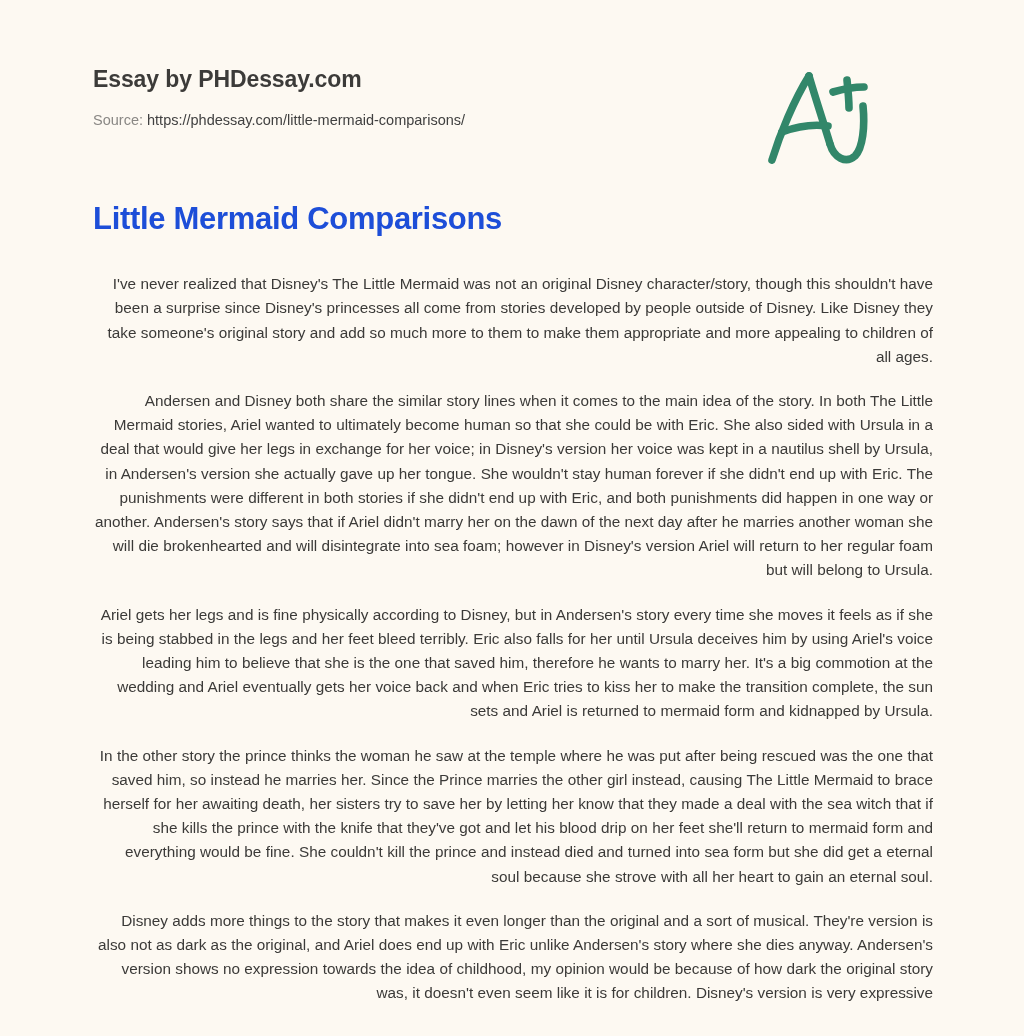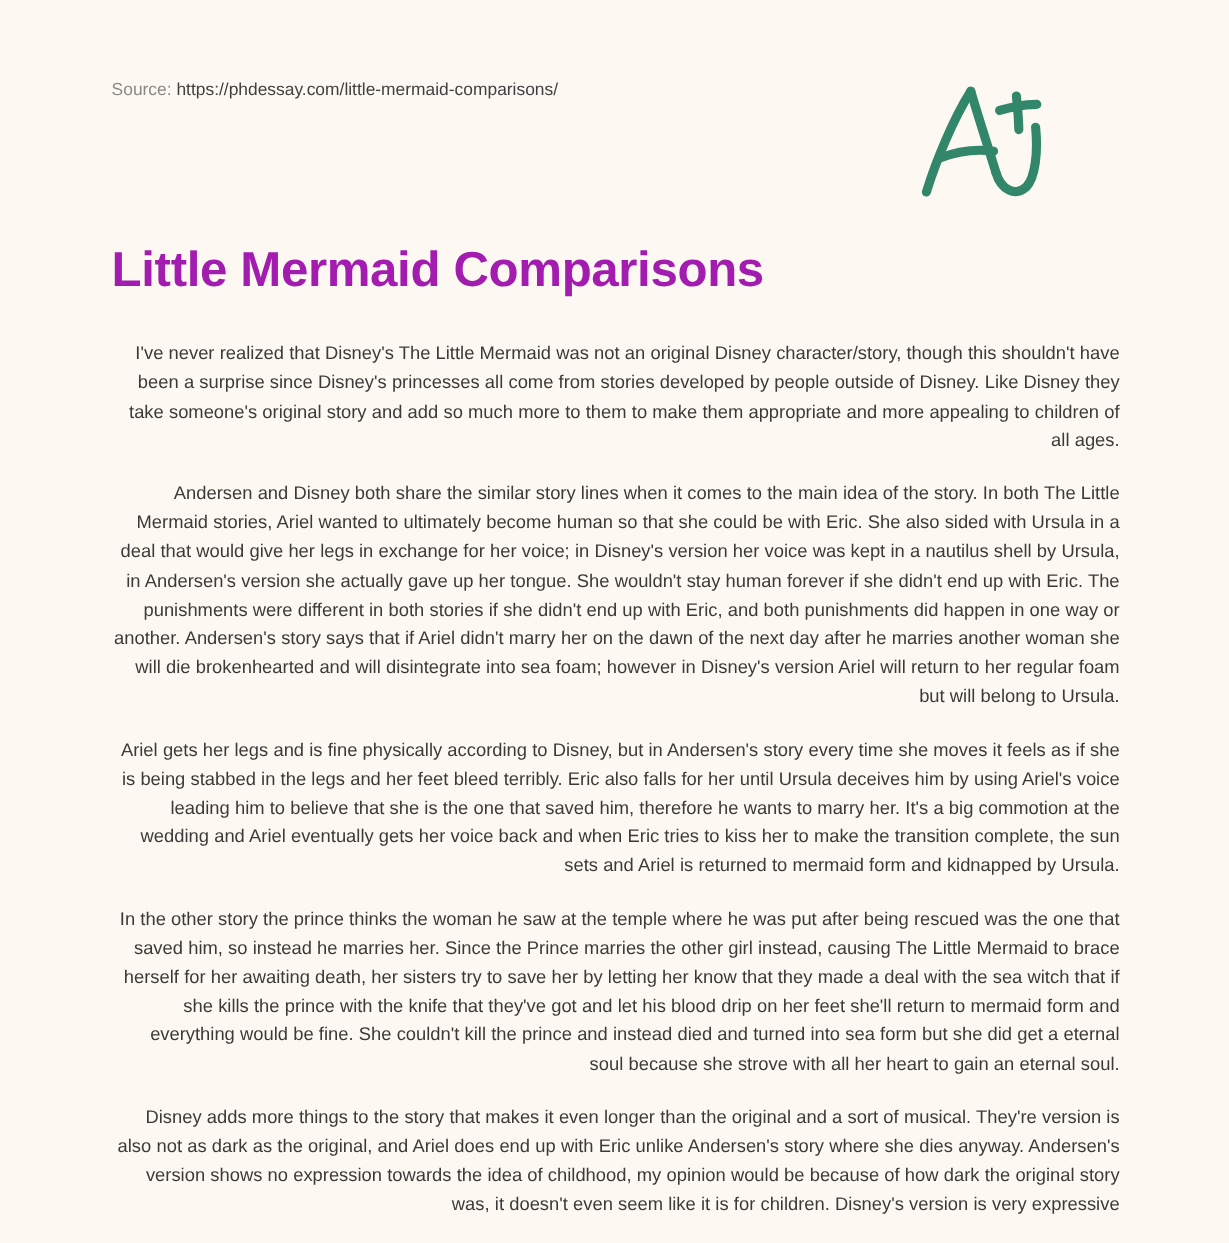--- a/index.html
+++ b/index.html
@@ -68,23 +68,23 @@
   .logo svg {
     display: block;
     width: 120px;
     height: 110px;
   }
 
   
   .essay-title {
     margin: 0;
     padding: 84px 0 0 17px;
-    font-size: 41px;
+    font-size: 31px;
     font-weight: bold;
-    color: #a21caf;
+    color: #1d4ed8;
     letter-spacing: -0.3px;
     line-height: 1.1;
   }
 
   
   .essay-body {
     padding: 0 0 0 17px;
     width: 857px;
     box-sizing: border-box;
   }
@@ -100,20 +100,21 @@
     margin-top: 36px;
   }
 </style>
 </head>
 <body>
 
 <div class="page">
 
   <div class="header">
 
+    <div class="brand-line">Essay by PHDessay.com</div>
 
     <div class="source-line">
       <span class="source-label">Source:</span>
       <a class="source-url" href="#">https://phdessay.com/little-mermaid-comparisons/</a>
     </div>
 
     <div class="logo">
       <svg viewBox="0 0 120 110" xmlns="http://www.w3.org/2000/svg">
         <g fill="none" stroke="#32876a" stroke-width="7.6" stroke-linecap="round" stroke-linejoin="round">
 

